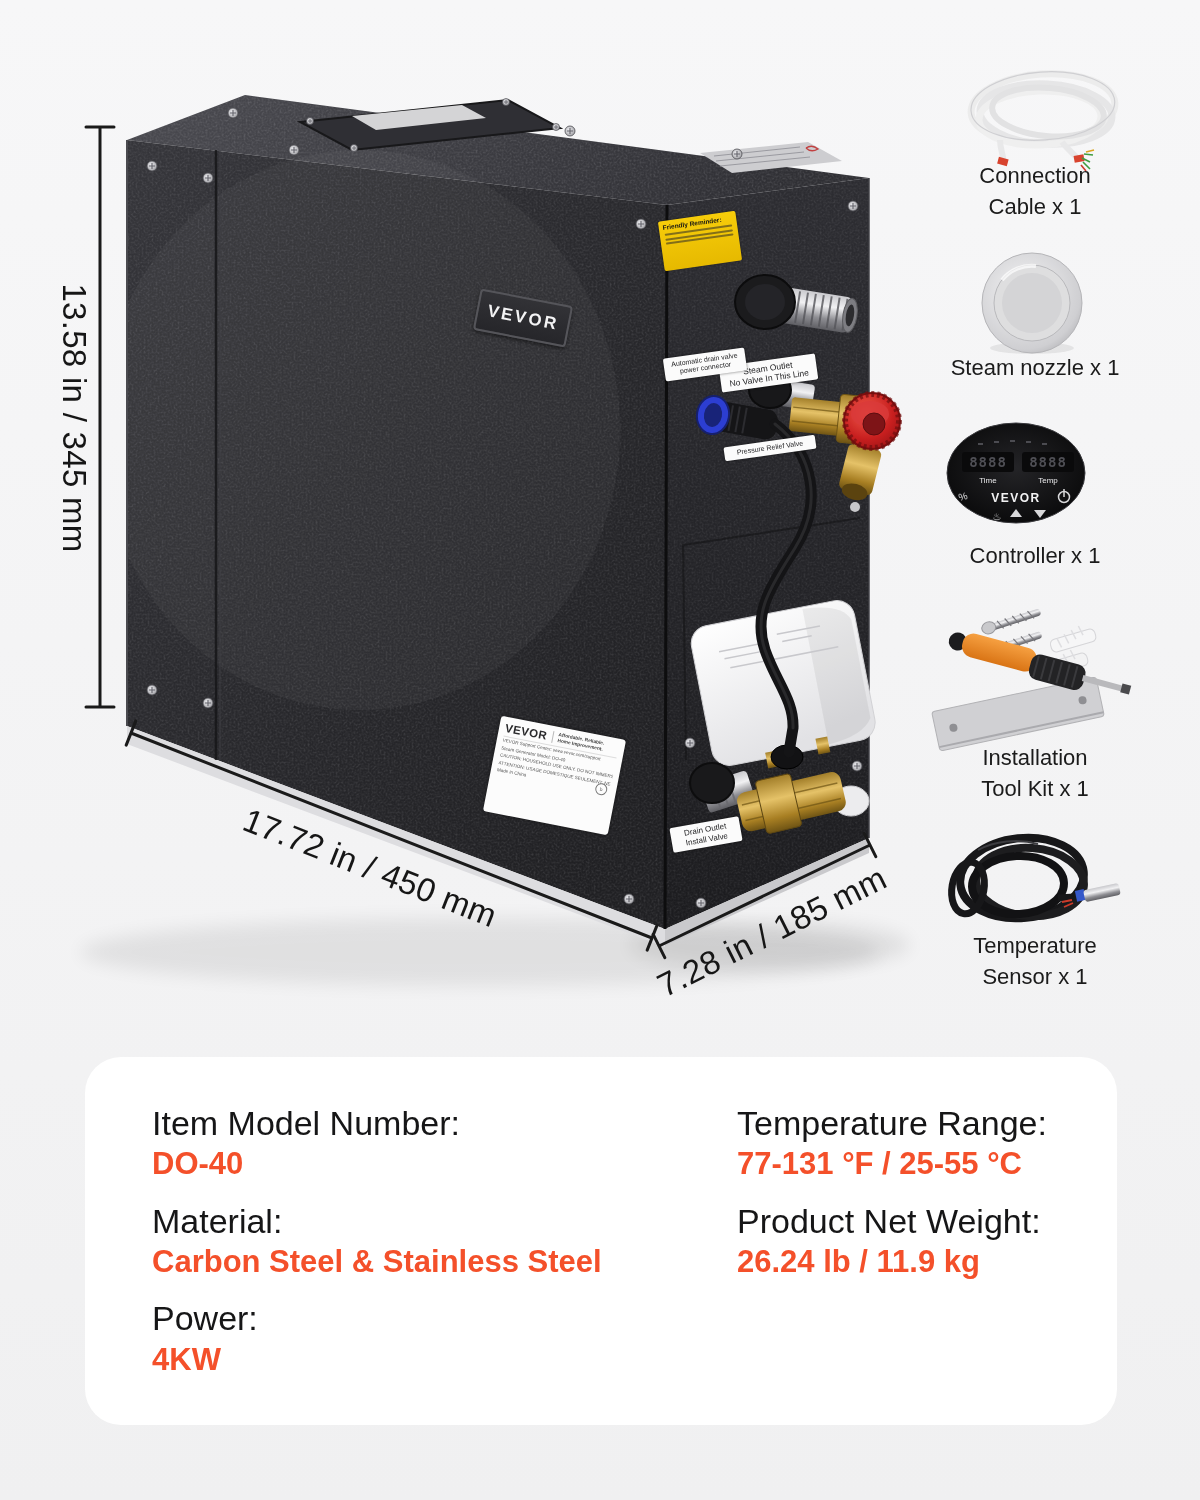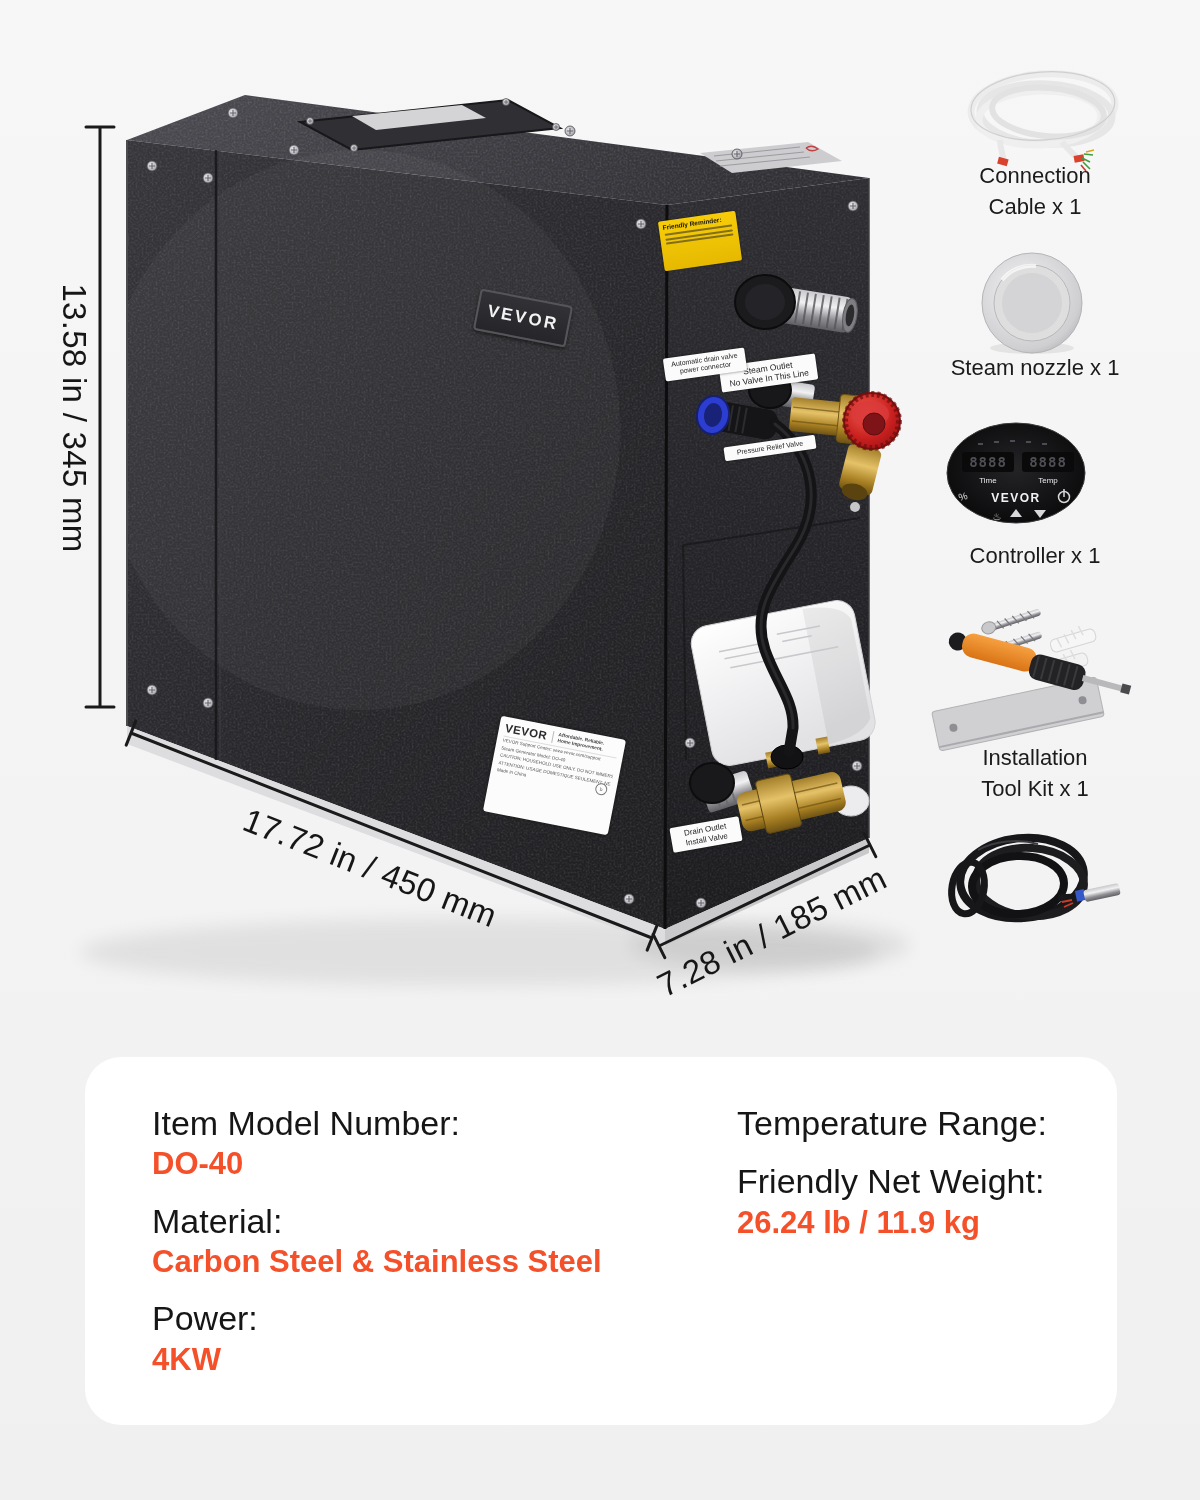--- a/index.html
+++ b/index.html
@@ -404,41 +404,46 @@
   </div>
   <div class="acc-label acc-2">
     <div>Steam nozzle x 1</div>
   </div>
   <div class="acc-label acc-3">
     <div>Controller x 1</div>
   </div>
   <div class="acc-label acc-4">
     <div>Installation</div>
       <div>Tool Kit x 1</div>
+  </div>
+  <div class="acc-label acc-5">
+    <div>Temperature</div>
+      <div>Sensor x 1</div>
   </div>
 
   <section class="spec-panel">
     <div class="spec-col left">
       <div class="spec-group">
         <div class="spec-label">Item Model Number:</div>
         <div class="spec-value">DO-40</div>
       </div>
       <div class="spec-group">
         <div class="spec-label">Material:</div>
         <div class="spec-value">Carbon Steel &amp; Stainless Steel</div>
       </div>
       <div class="spec-group">
         <div class="spec-label">Power:</div>
         <div class="spec-value">4KW</div>
       </div>
     </div>
     <div class="spec-col right">
       <div class="spec-group">
         <div class="spec-label">Temperature Range:</div>
+        <div class="spec-value">77-131 °F / 25-55 °C</div>
       </div>
       <div class="spec-group">
-        <div class="spec-label">Friendly Net Weight:</div>
+        <div class="spec-label">Product Net Weight:</div>
         <div class="spec-value">26.24 lb / 11.9 kg</div>
       </div>
     </div>
   </section>
 
 </div>
 
 </body></html>

